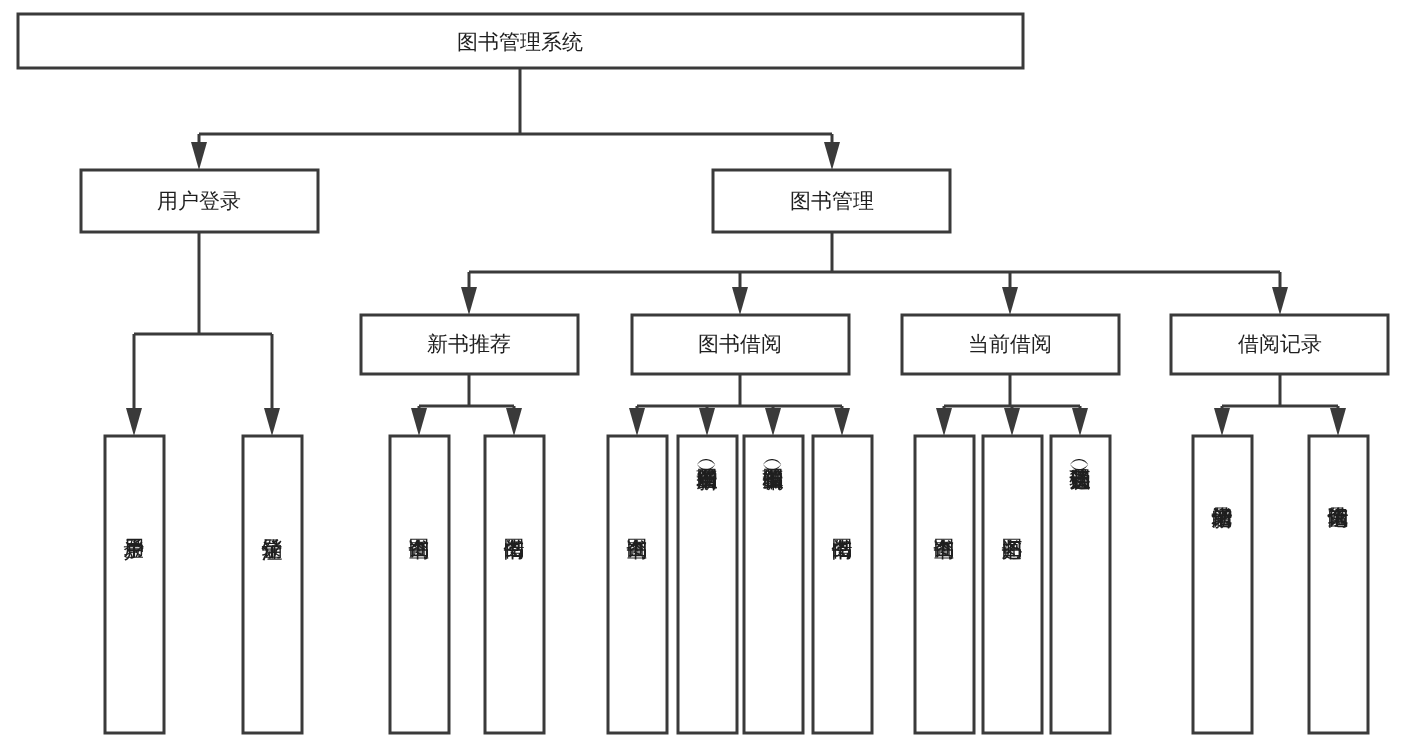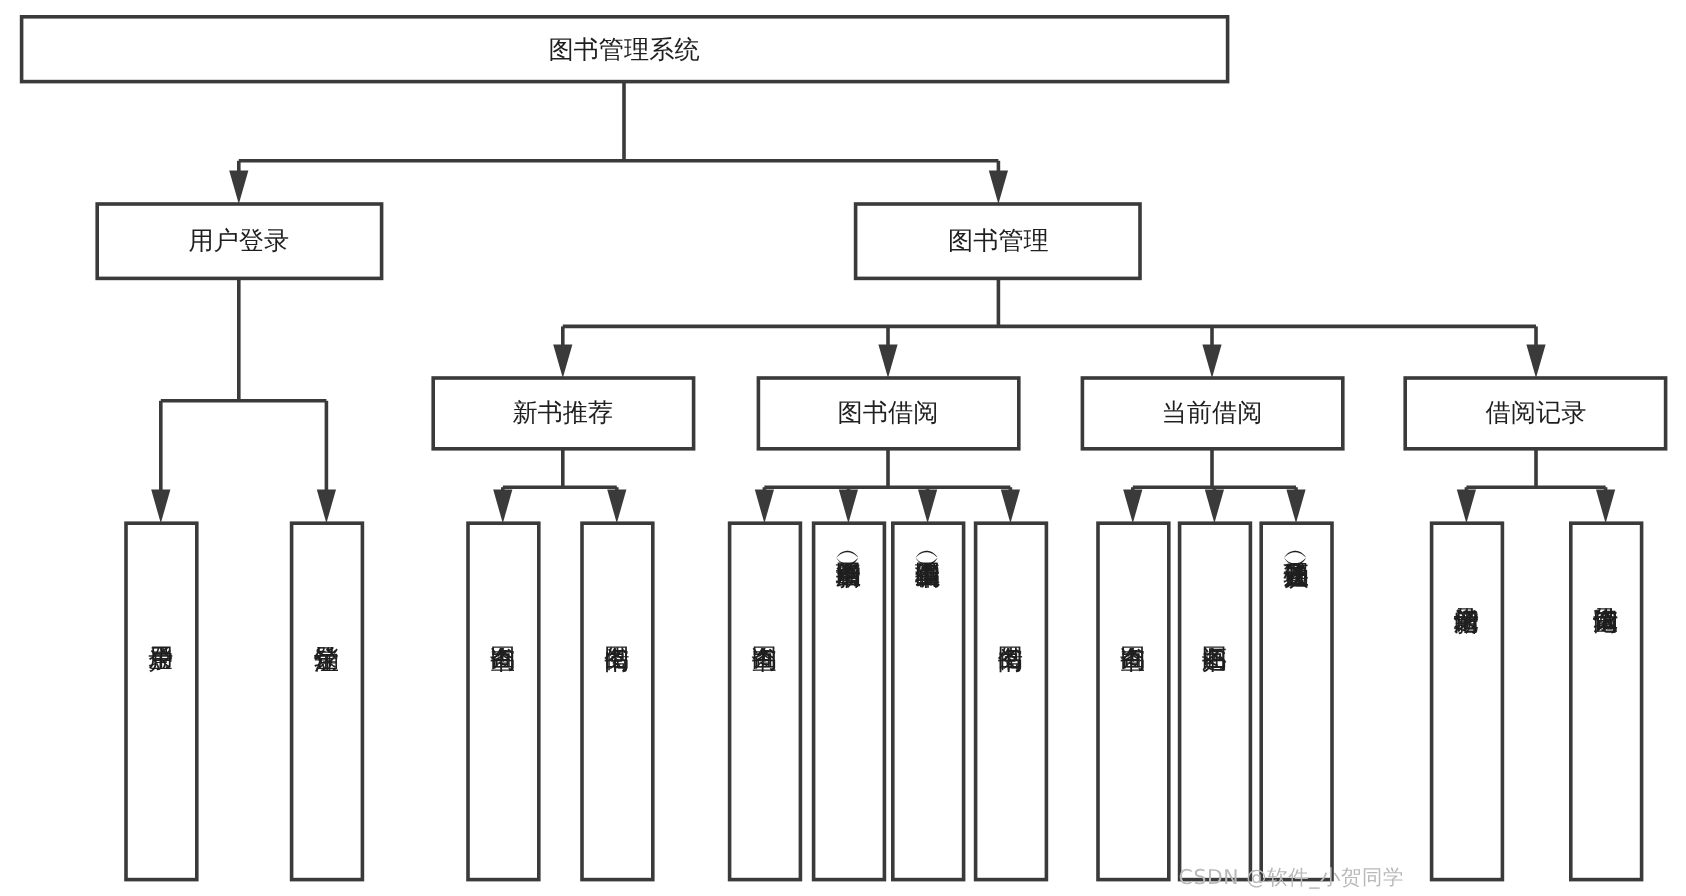--- a/index.html
+++ b/index.html
@@ -238,15 +238,14 @@
       <text class="node-label-vertical" x="1222" y="490" writing-mode="tb" glyph-orientation-vertical="0">新增借阅记录</text>
     </g>
 
     <g>
       <rect class="node-box" x="1309" y="436" width="59" height="297"></rect>
       <text class="node-label-vertical" x="1338" y="490" writing-mode="tb" glyph-orientation-vertical="0">查询借阅记录</text>
     </g>
 
   </svg>
 
-  <div class="watermark">CSDN @软件_小贺同学</div>
 
 </div>
 
 </body></html>

